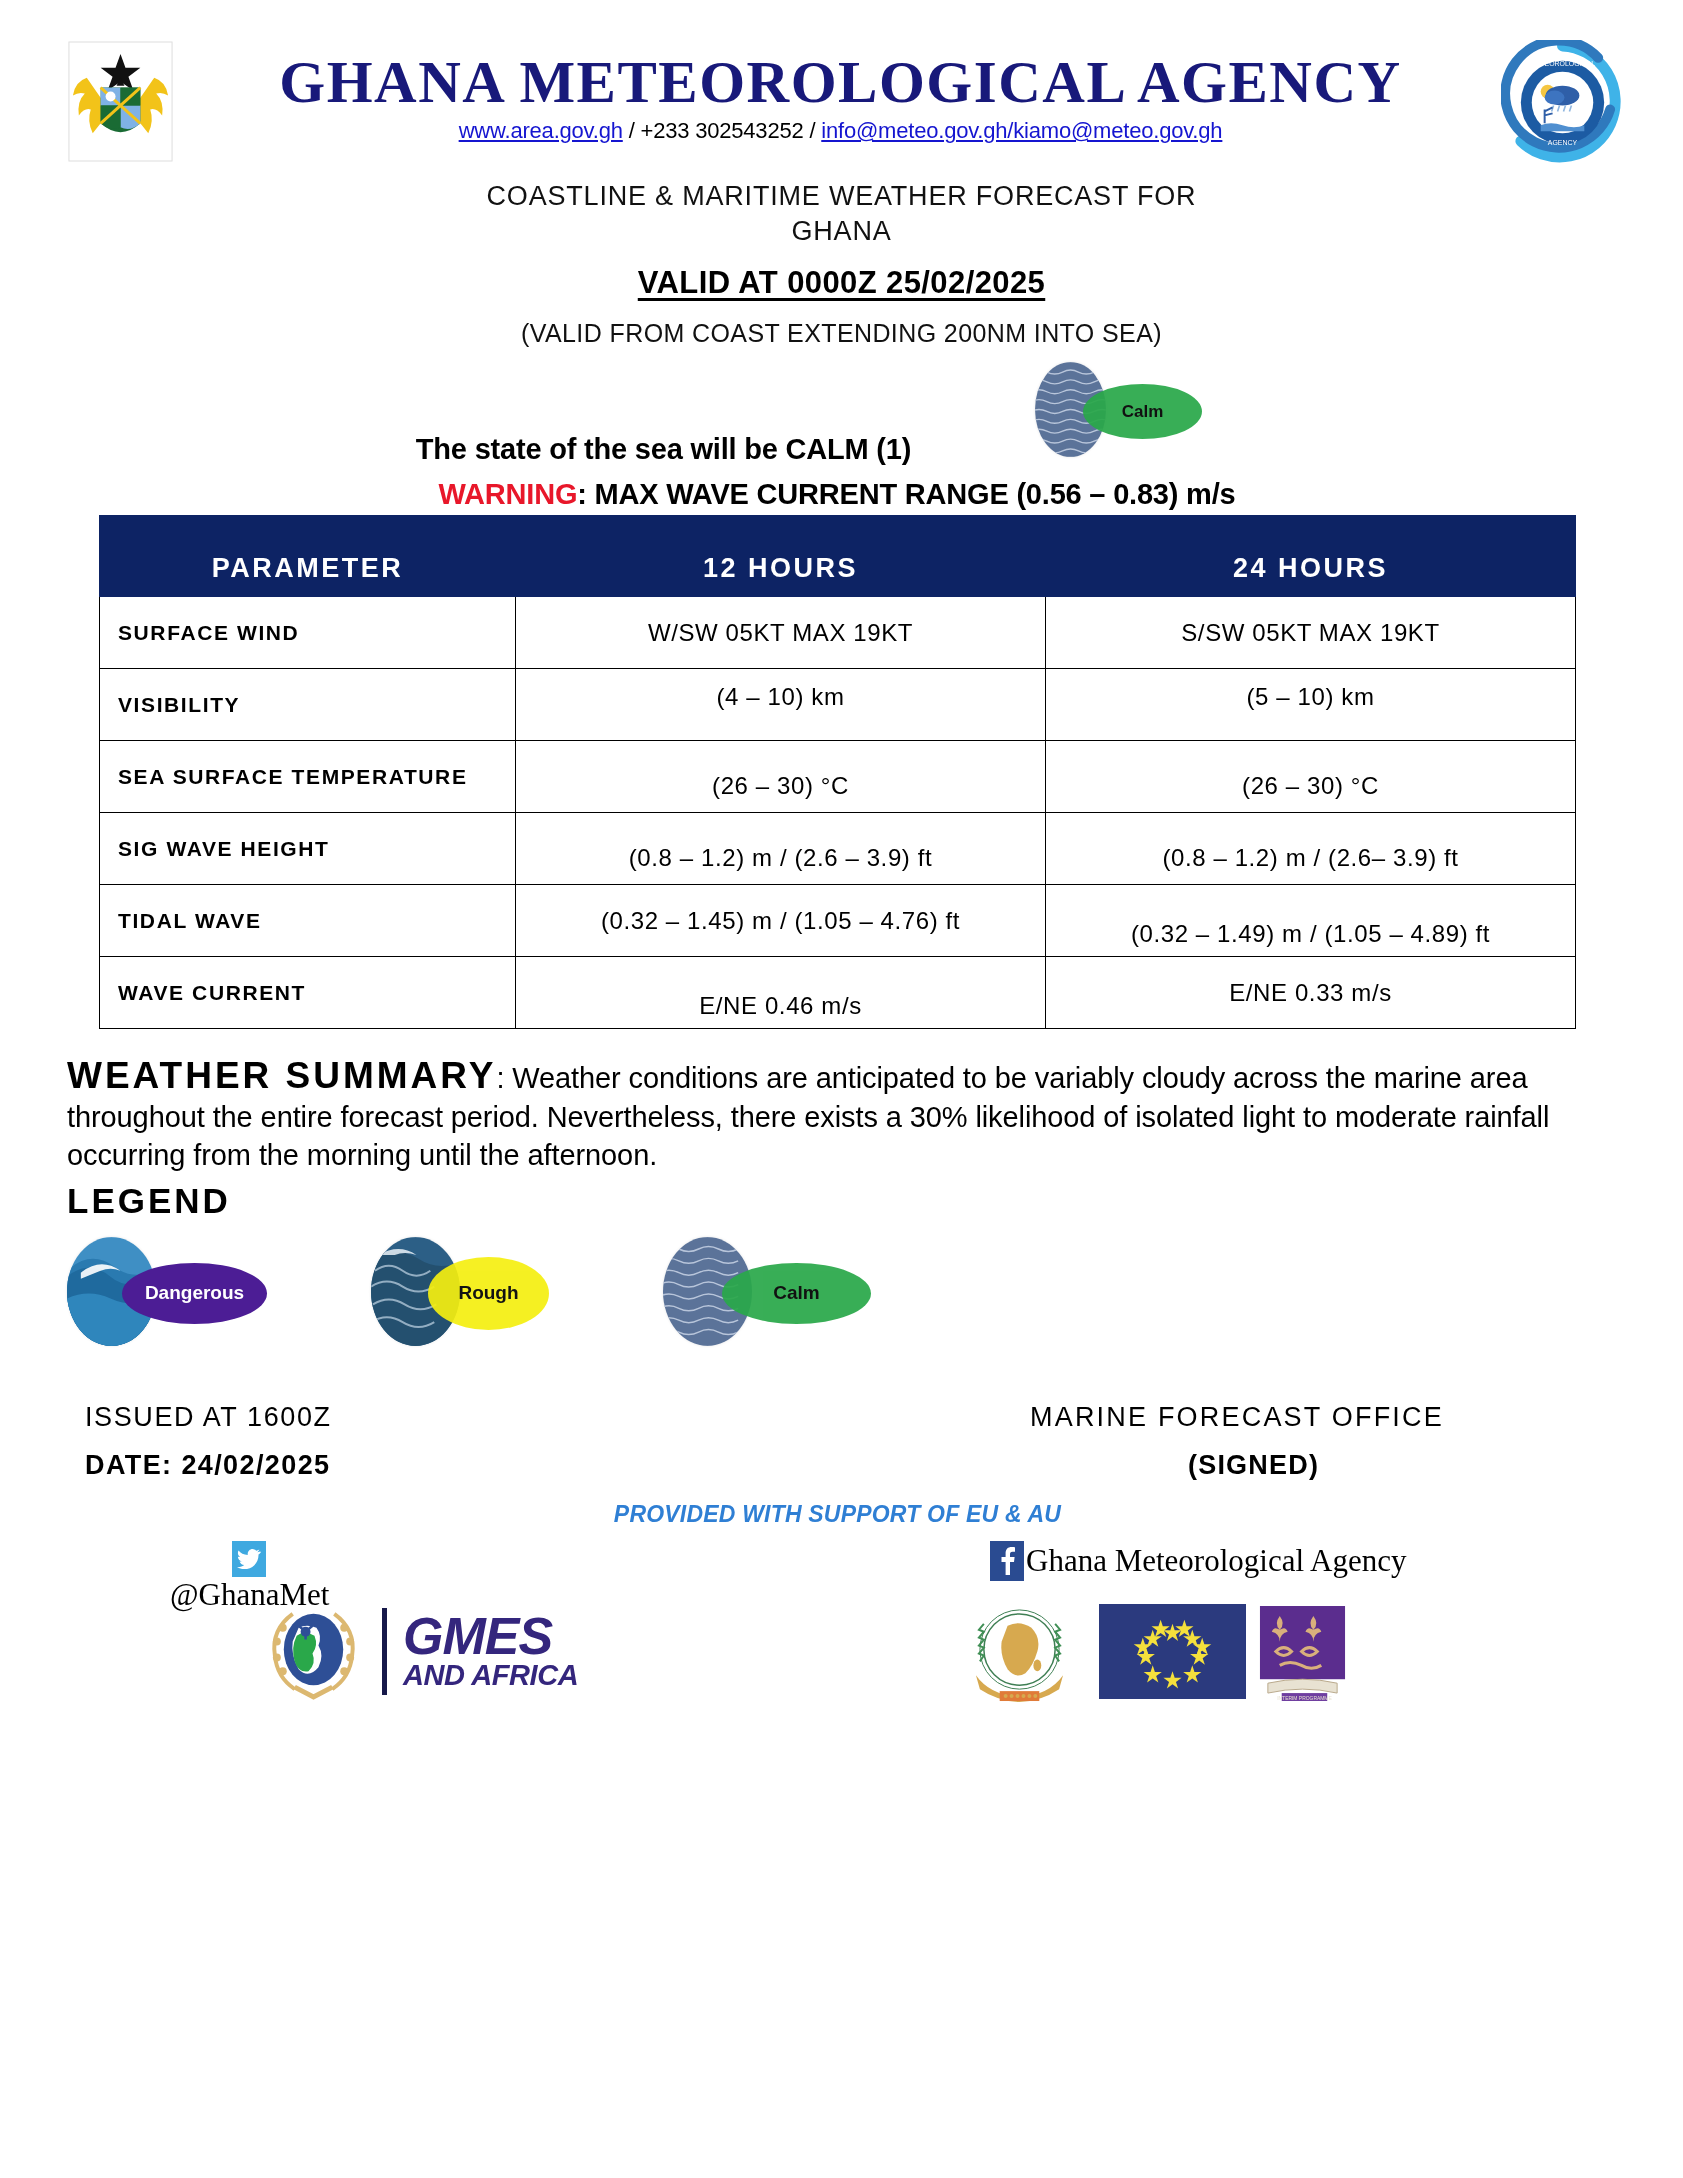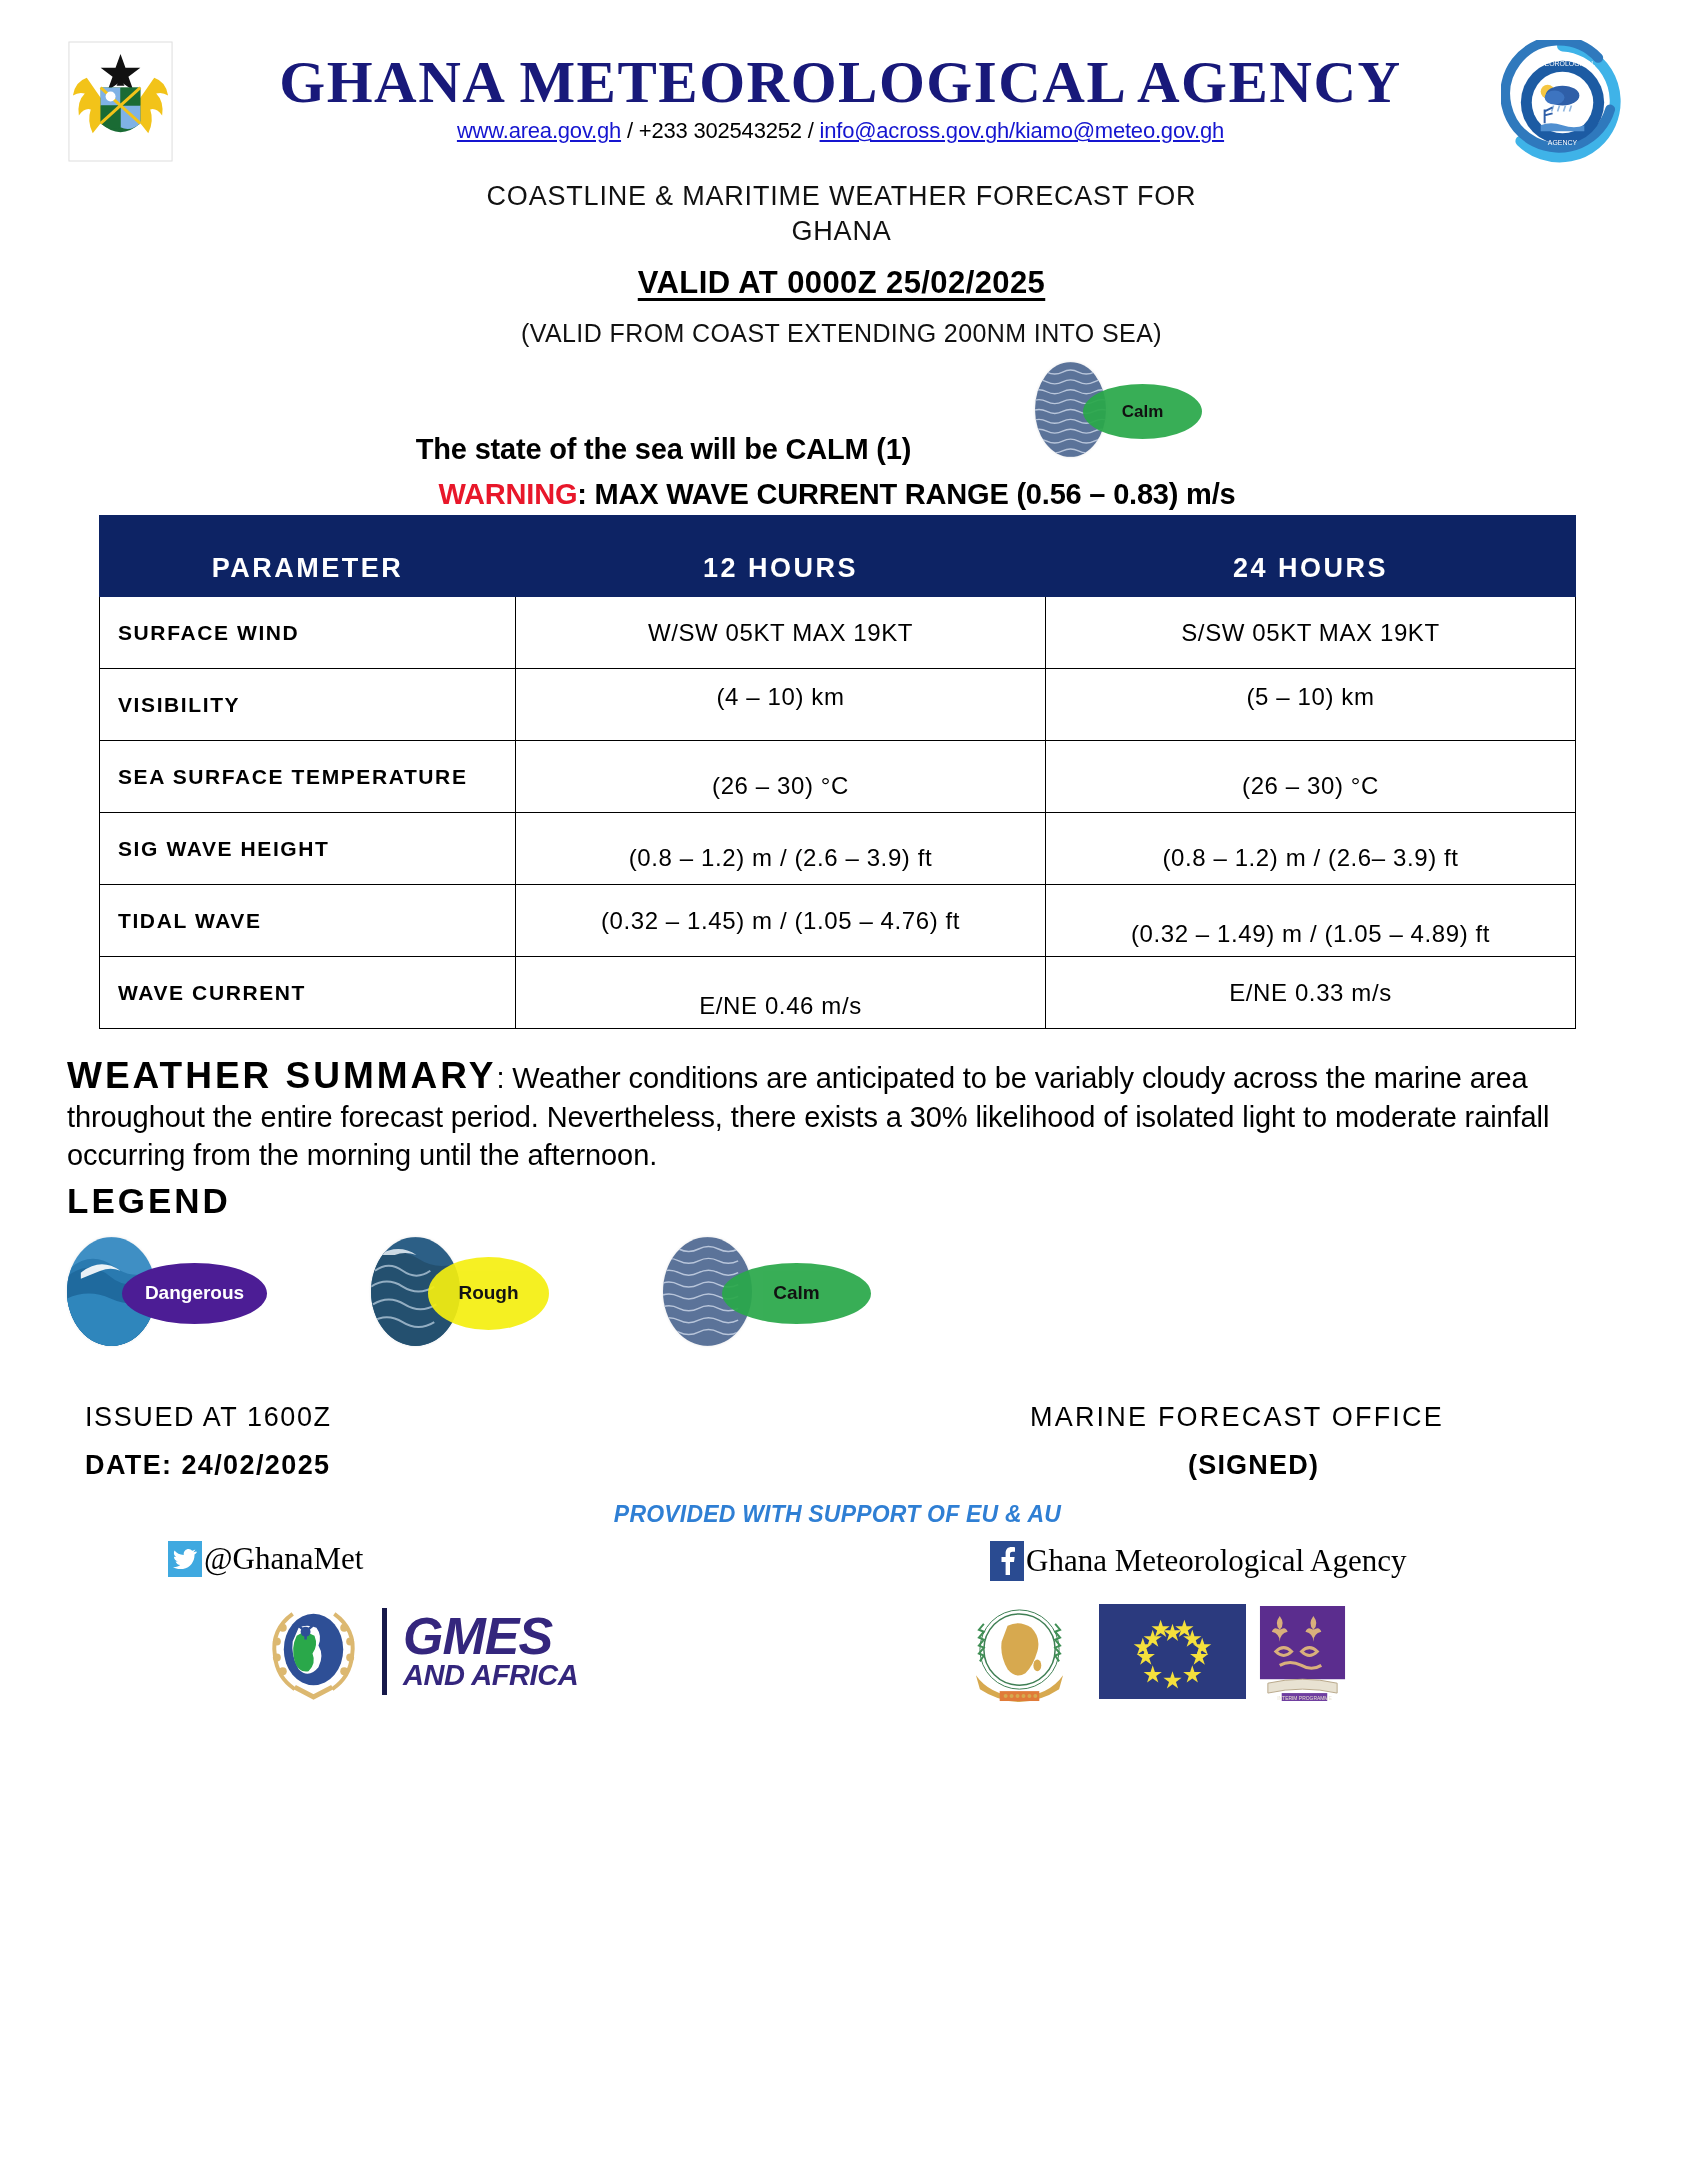--- a/index.html
+++ b/index.html
@@ -141,21 +141,21 @@
   .signed {
     position:absolute; left:1188px; top:48px;
     font-size:27px; font-weight:bold; letter-spacing:1.2px;
   }
   .support {
     position:absolute; left:0; right:8px; top:99px;
     text-align:center; font-size:23px; font-weight:bold; font-style:italic;
     color:#2f7fd4; letter-spacing:0.2px;
   }
   .social { position:absolute; top:139px; left:0; right:0; height:55px; }
-  .soc-tw { position:absolute; left:168px; top:0; display:flex; align-items:center; }
+  .soc-tw { position:absolute; left:168px; top:0; display:flex; align-items:center;flex-direction:column; }
   .soc-fb { position:absolute; left:990px; top:0; display:flex; align-items:center; }
   .soc-label {
     font-family:"Liberation Serif", serif; font-size:31px; margin-left:2px;
   }
   .tw-box { width:34px; height:36px; background:#3fa9e0; display:flex; align-items:center; justify-content:center; }
   .fb-box { width:34px; height:40px; background:#2a4b91; display:flex; align-items:center; justify-content:center; }
 
   .logobar { position:absolute; top:196px; left:0; right:0; height:109px; }
   .gmes { position:absolute; left:259px; top:0; display:flex; align-items:center;font-style:italic; }
   .gmes-text { margin-left:16px; }
@@ -189,21 +189,21 @@
         <path d="M60 50 L80 50 L80 68 L60 68 Z" fill="#1a6b34"></path>
         <line x1="40" y1="50" x2="80" y2="86" stroke="#f2c319" stroke-width="3"></line>
         <line x1="80" y1="50" x2="40" y2="86" stroke="#f2c319" stroke-width="3"></line>
         <circle cx="50" cy="59" r="5" fill="#fff"></circle>
         <polygon points="60,40 64,48 56,48" fill="#111"></polygon>
       </svg>
     </div>
 
     <div class="head-mid">
       <div class="org-title">GHANA METEOROLOGICAL AGENCY</div>
-      <div class="contact-line"><span class="lnk">www.area.gov.gh</span><span> / </span><span>+233 302543252</span><span> / </span><span class="lnk">info@across.gov.gh/kiamo@meteo.gov.gh</span></div>
+      <div class="contact-line"><span class="lnk">www.area.gov.gh</span><span> / </span><span>+233 302543252</span><span> / </span><span class="lnk">info@meteo.gov.gh/kiamo@meteo.gov.gh</span></div>
     </div>
 
     <div class="gmet-logo">
       <svg width="123" height="125" viewBox="0 0 124 126">
         <path d="M62 6 A56 56 0 1 1 20 102" fill="none" stroke="#3fb3e8" stroke-width="11" stroke-linecap="round"></path>
         <path d="M98 18 A54 54 0 1 0 110 70" fill="none" stroke="#2f79bd" stroke-width="10" stroke-linecap="round"></path>
         <circle cx="62" cy="63" r="42" fill="#1c5ba3"></circle>
         <circle cx="62" cy="63" r="31" fill="#ffffff"></circle>
         <circle cx="47" cy="52" r="7" fill="#f5c642"></circle>
         <ellipse cx="62" cy="56" rx="17" ry="10" fill="#2f5fa8"></ellipse>

